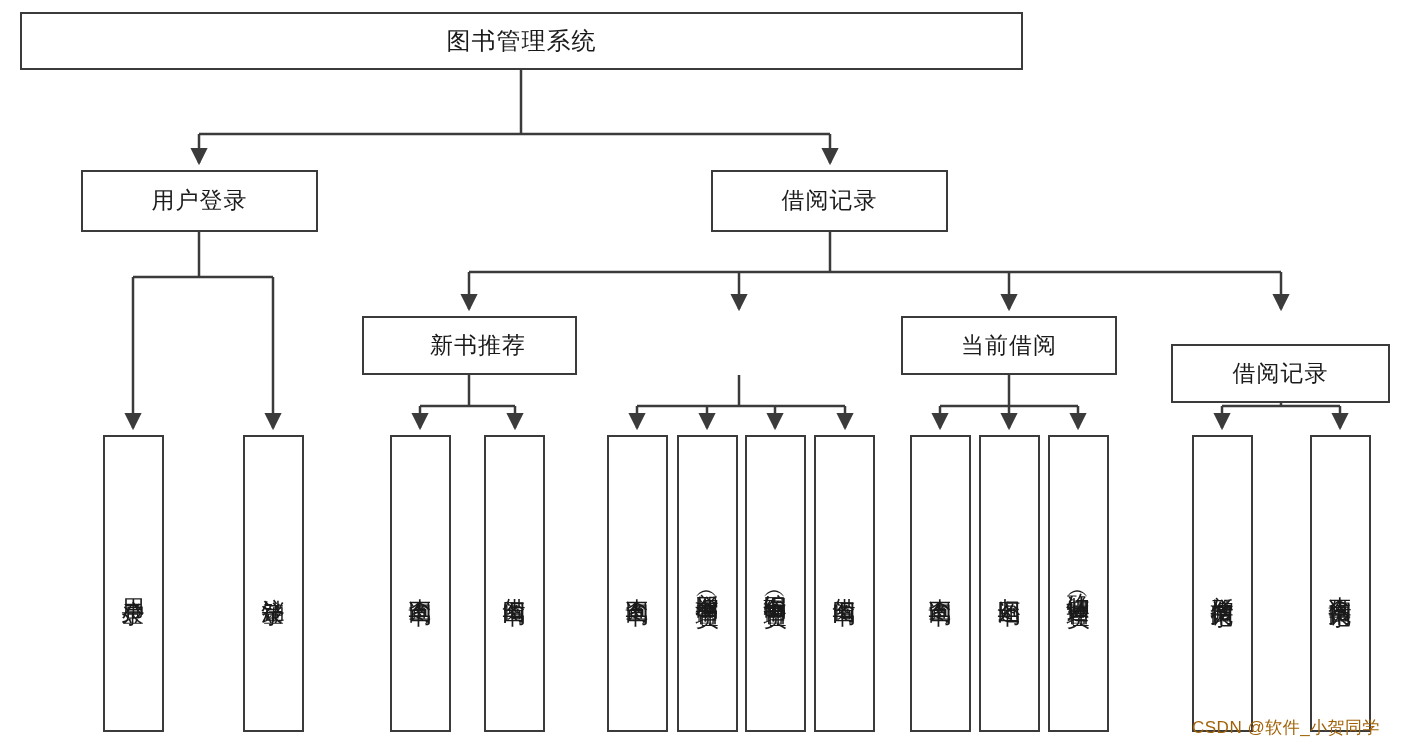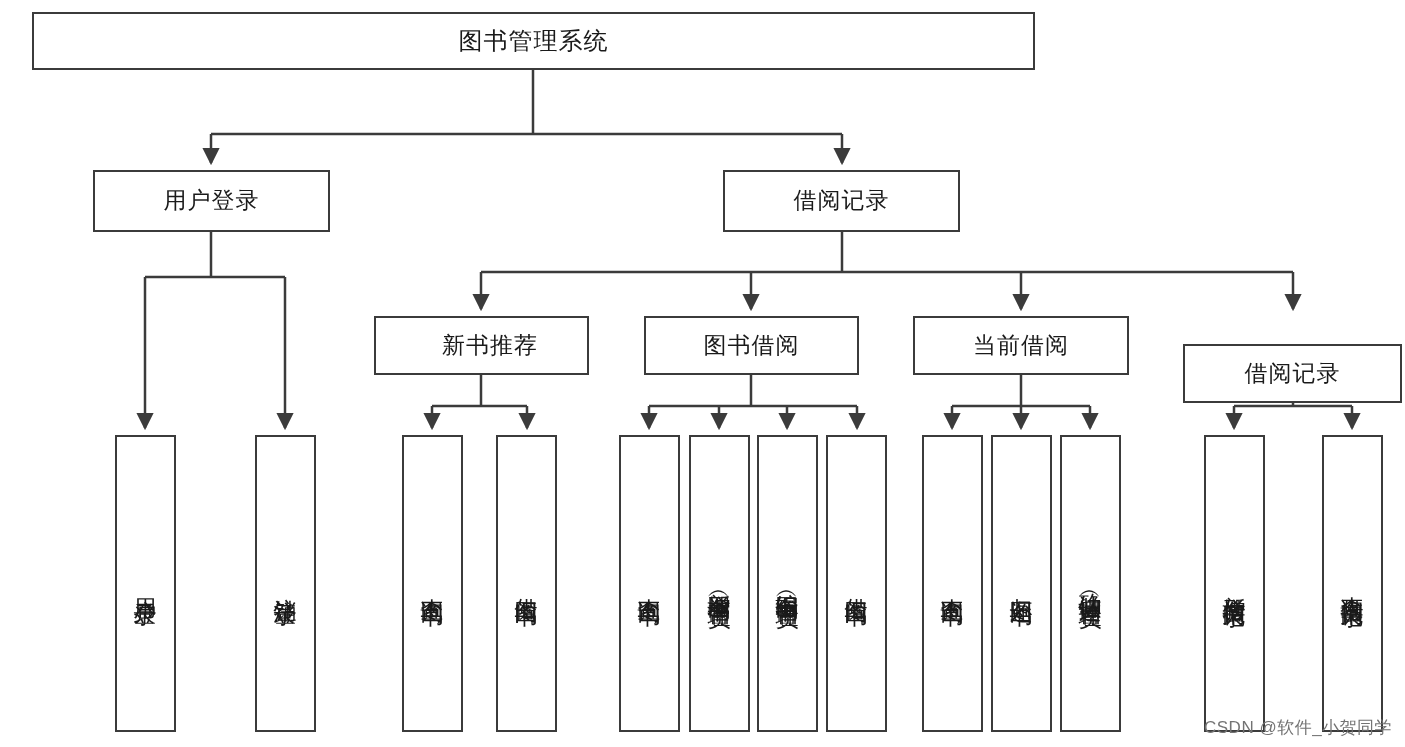--- a/index.html
+++ b/index.html
@@ -3,21 +3,21 @@
 <meta charset="utf-8">
 <style>
   html,body{margin:0;padding:0;}
   body{
     width:1405px;height:747px;
     background:#ffffff;
     font-family:"Liberation Sans","DejaVu Sans",sans-serif;
     overflow:hidden;
     position:relative;
   }
-  #stage{position:absolute;left:12px;top:0;width:1144px;height:747px;border-radius:24px;}
+  #stage{position:absolute;left:0;top:0;width:1144px;height:747px;border-radius:24px;}
   #edges{position:absolute;left:0;top:0;width:1405px;height:747px;}
 
   .node{
     position:absolute;
     box-sizing:border-box;
     background:#ffffff;
     border:2.5px solid #3b3b3b;
     display:flex;
     align-items:center;
     justify-content:center;
@@ -39,21 +39,21 @@
   .node.vert .vtext{
     writing-mode:vertical-rl;
     text-orientation:upright;
     white-space:pre;
     display:block;
     text-align:center;
   }
   #title-node{font-size:24px;}
   .watermark{
     position:absolute;
-    color:#737373;
+    color:#a16207;
     font-size:17px;
     letter-spacing:.5px;
     white-space:nowrap;
     user-select:none;
   }
 </style>
 </head>
 <body>
 
 <div id="stage">
@@ -115,23 +115,20 @@
   <div class="node horiz" style="left:81px;top:170px;width:237px;height:62px;">
     <span>用户登录</span>
   </div>
   <div class="node horiz" style="left:711px;top:170px;width:237px;height:62px;">
     <span>借阅记录</span>
   </div>
 
   <div class="node horiz" style="left:362px;top:316px;width:215px;height:59px;padding-left:17px;">
     <span>新书推荐</span>
   </div>
-  <div class="node horiz" style="left:632px;top:316px;width:215px;height:59px;">
-    <span>图书借阅</span>
-  </div>
   <div class="node horiz" style="left:901px;top:316px;width:216px;height:59px;">
     <span>当前借阅</span>
   </div>
   <div class="node horiz" style="left:1171px;top:316px;width:219px;height:59px;margin-top:28px;">
     <span>借阅记录</span>
   </div>
 
   <div class="node vert" style="left:103px;top:435px;width:61px;height:297px;">
     <span class="vtext">用户登录</span>
   </div>

